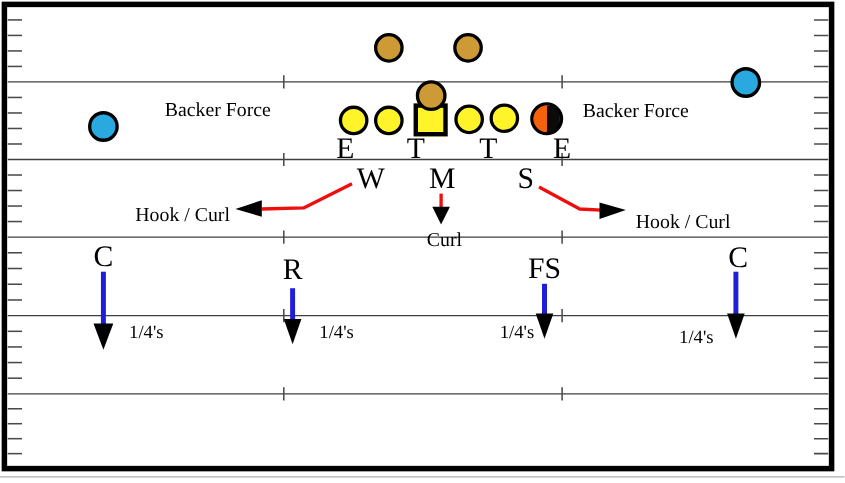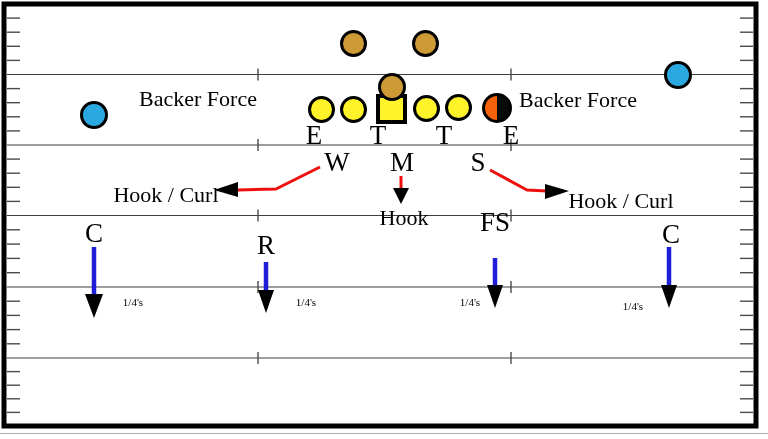--- a/index.html
+++ b/index.html
@@ -14,22 +14,22 @@
   .drop-blue{stroke:var(--drop-blue,#1f1fd9);stroke-width:4.5;fill:none;}
   .head{fill:var(--arrowhead-black,#000);stroke:none;}
   .p-circle{position:absolute;box-sizing:border-box;border:3px solid #000;border-radius:50%;}
   .p-yellow{background:var(--offense-yellow,#fff42a);}
   .p-brown{background:var(--backfield-brown,#ce9a35);}
   .p-blue{background:var(--receiver-blue,#2aa9e0);}
   .p-half{background:linear-gradient(90deg,var(--tight-end-orange,#f6610b) 0 50%,var(--tight-end-black,#0a0a0a) 50% 100%);}
   .p-square{position:absolute;box-sizing:border-box;border:4px solid #000;background:var(--offense-yellow,#fff42a);}
   .lbl{position:absolute;transform:translate(-50%,-50%);color:var(--text,#000);white-space:nowrap;line-height:1;}
   .pos{font-size:27px;}
-  .zone{font-size:22px;}
-  .qtr{font-size:11px;}
+  .zone{font-size:18px;}
+  .qtr{font-size:17px;}
   .note-text{font-size:14.5px;}
 </style>
 </head>
 <body>
 
 <div id="stage">
 
   <svg id="field-svg" viewBox="0 0 768 439">
 
     <rect class="border-rect" x="4" y="4" width="752" height="422"></rect>
@@ -147,27 +147,27 @@
 
   <div class="lbl pos" style="left:314px;top:135px;">E</div>
   <div class="lbl pos" style="left:378px;top:135px;">T</div>
   <div class="lbl pos" style="left:444px;top:135px;">T</div>
   <div class="lbl pos" style="left:511px;top:135px;">E</div>
   <div class="lbl pos" style="left:337px;top:162px;">W</div>
   <div class="lbl pos" style="left:402px;top:162px;">M</div>
   <div class="lbl pos" style="left:478px;top:162px;">S</div>
   <div class="lbl pos" style="left:94px;top:233px;">C</div>
   <div class="lbl pos" style="left:266px;top:245px;">R</div>
-  <div class="lbl pos" style="left:495px;top:222px;">FS</div>
+  <div class="lbl pos" style="left:495px;top:244px;">FS</div>
   <div class="lbl pos" style="left:671px;top:234px;">C</div>
 
   <div class="lbl zone" style="left:198px;top:99px;">Backer Force</div>
   <div class="lbl zone" style="left:578px;top:100px;">Backer Force</div>
   <div class="lbl zone" style="left:166px;top:195px;">Hook / Curl</div>
   <div class="lbl zone" style="left:621px;top:201px;">Hook / Curl</div>
-  <div class="lbl zone" style="left:404px;top:218px;">Hook</div>
+  <div class="lbl zone" style="left:404px;top:218px;">Curl</div>
   <div class="lbl qtr" style="left:133px;top:302px;">1/4's</div>
   <div class="lbl qtr" style="left:306px;top:302px;">1/4's</div>
   <div class="lbl qtr" style="left:470px;top:302px;">1/4's</div>
   <div class="lbl qtr" style="left:633px;top:306px;">1/4's</div>
 
 
 </div>
 
 </body></html>

